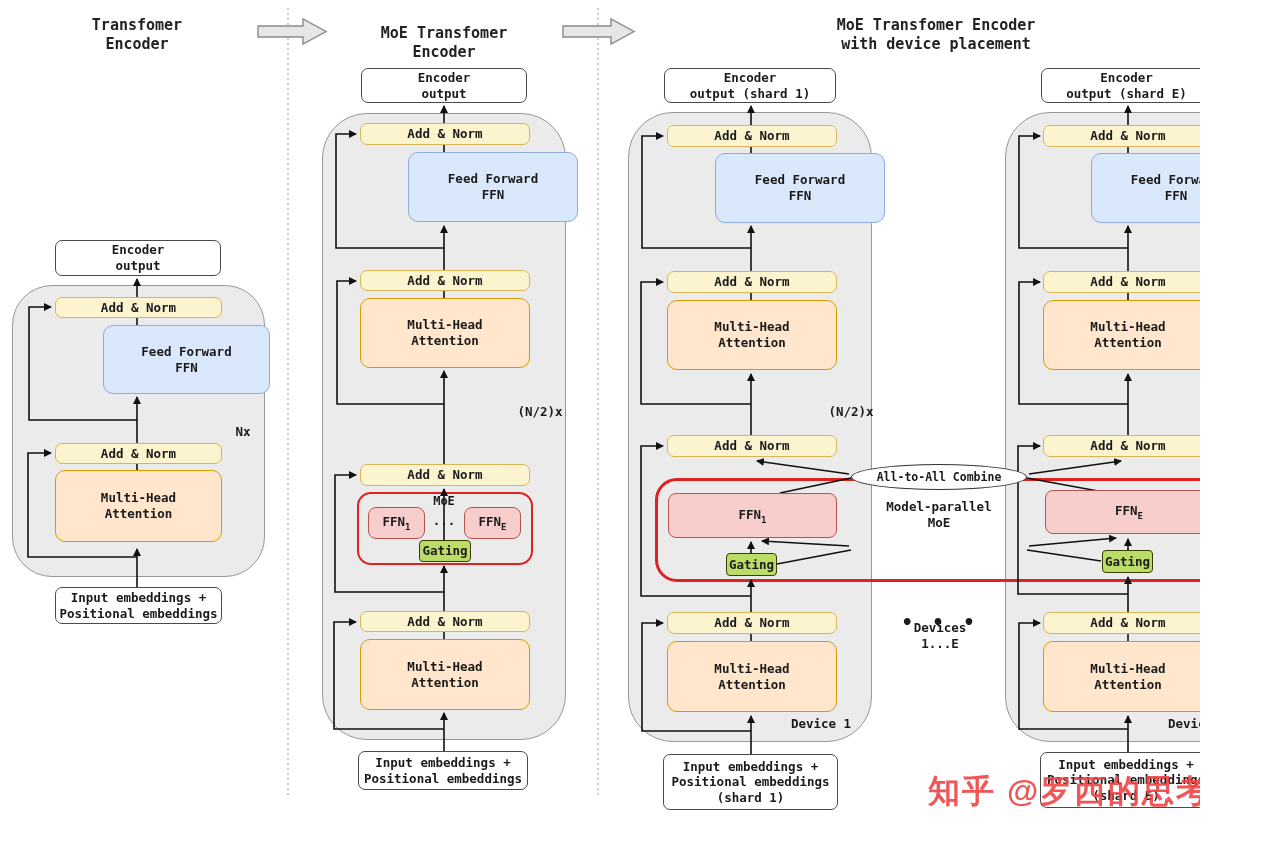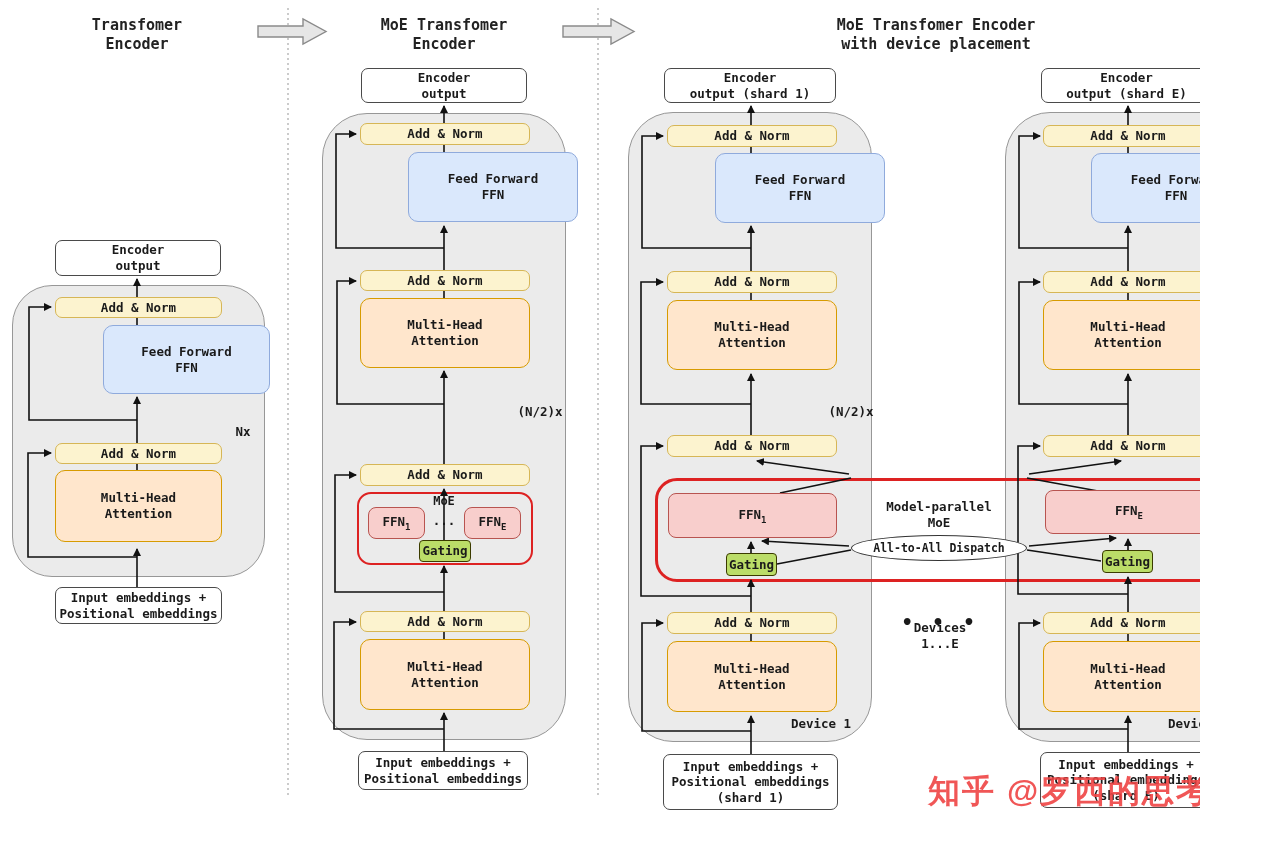--- a/index.html
+++ b/index.html
@@ -105,21 +105,21 @@
       <path d="M1128,300 L1128,293"></path>
       <path d="M1128,271 L1128,226" marker-end="url(#ah)"></path>
       <path d="M1128,248 L1019,248 L1019,136 L1040,136" marker-end="url(#ah)"></path>
       <path d="M1128,153 L1128,147"></path>
       <path d="M1128,125 L1128,106" marker-end="url(#ah)"></path>
     </g>
   </svg>
 
   <div class="box title" style="left:57px;top:12px;width:160px;height:46px">Transfomer
 Encoder</div>
-  <div class="box title" style="left:354px;top:12px;width:180px;height:46px">MoE Transfomer
+  <div class="box title" style="left:354px;top:20px;width:180px;height:46px">MoE Transfomer
 Encoder</div>
   <div class="box title" style="left:790px;top:12px;width:292px;height:46px">MoE Transfomer Encoder
 with device placement</div>
 
   <div class="abs cont" style="left:12px;top:285px;width:253px;height:292px;border-radius:40px"></div>
   <div class="box io" style="left:55px;top:240px;width:166px;height:36px">Encoder
 output</div>
   <div class="box an" style="left:55px;top:297px;width:167px;height:21px">Add &amp; Norm</div>
   <div class="box ffb" style="left:55px;top:325px;width:167px;height:69px">Feed Forward
 FFN</div>
@@ -174,23 +174,23 @@
   <div class="box gate" style="left:726px;top:553px;width:51px;height:23px">Gating</div>
   <div class="box an" style="left:667px;top:612px;width:170px;height:22px">Add &amp; Norm</div>
   <div class="box mha" style="left:667px;top:641px;width:170px;height:71px">Multi-Head
 Attention</div>
   <div class="box note" style="left:781px;top:716px;width:80px;height:16px">Device 1</div>
   <div class="box io" style="left:663px;top:754px;width:175px;height:56px">Input embeddings +
 Positional embeddings
 (shard 1)</div>
 
   <div class="abs redbox" style="left:655px;top:478px;width:578px;height:104px"></div>
+  <div class="box oval" style="left:851px;top:464px;width:176px;height:26px">All-to-All Combine</div>
   <div class="box note" style="left:879px;top:498px;width:120px;height:34px">Model-parallel
 MoE</div>
-  <div class="box oval" style="left:851px;top:535px;width:176px;height:26px">All-to-All Dispatch</div>
   <div class="box note" style="left:898px;top:612px;width:84px;height:22px;font-size:19px;font-weight:bold;letter-spacing:4px">• • •</div>
   <div class="box note" style="left:903px;top:618px;width:74px;height:36px">Devices
 1...E</div>
 
   <div class="abs cont" style="left:1005px;top:112px;width:245px;height:630px"></div>
   <div class="box io" style="left:1041px;top:68px;width:171px;height:35px">Encoder
 output (shard E)</div>
   <div class="box an" style="left:1043px;top:125px;width:170px;height:22px">Add &amp; Norm</div>
   <div class="box ffb" style="left:1043px;top:153px;width:170px;height:70px">Feed Forward
 FFN</div>

